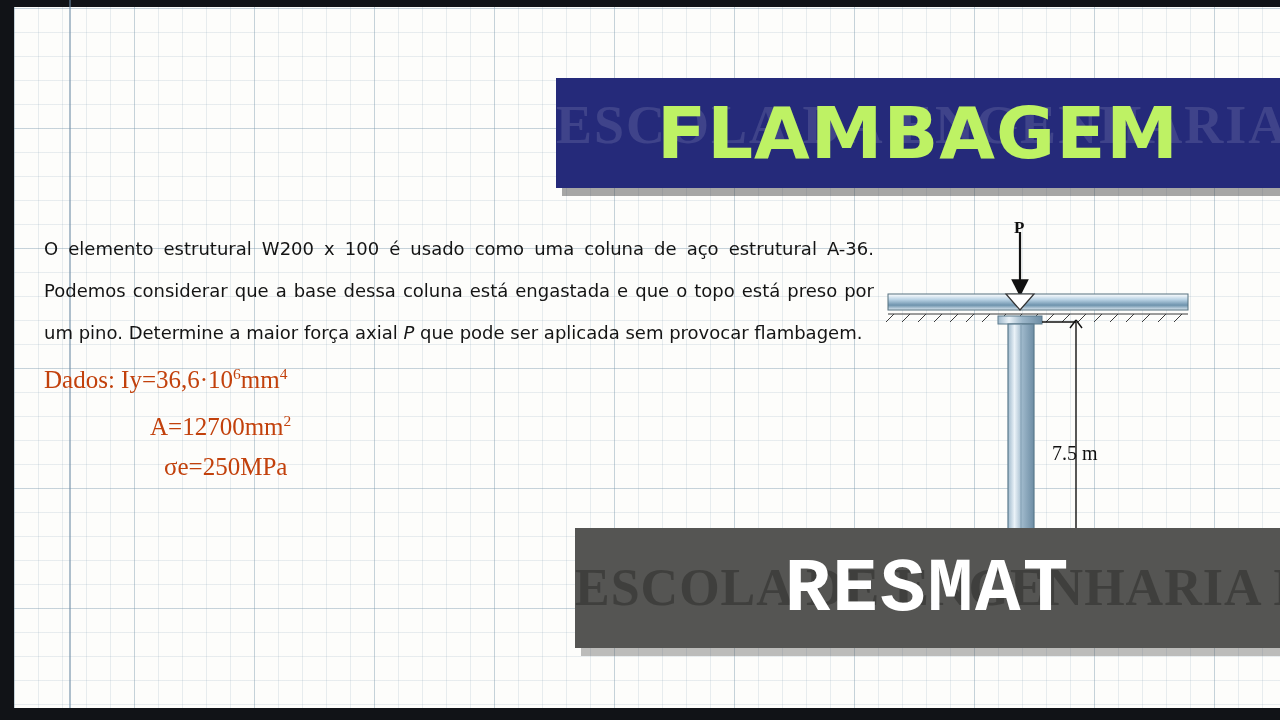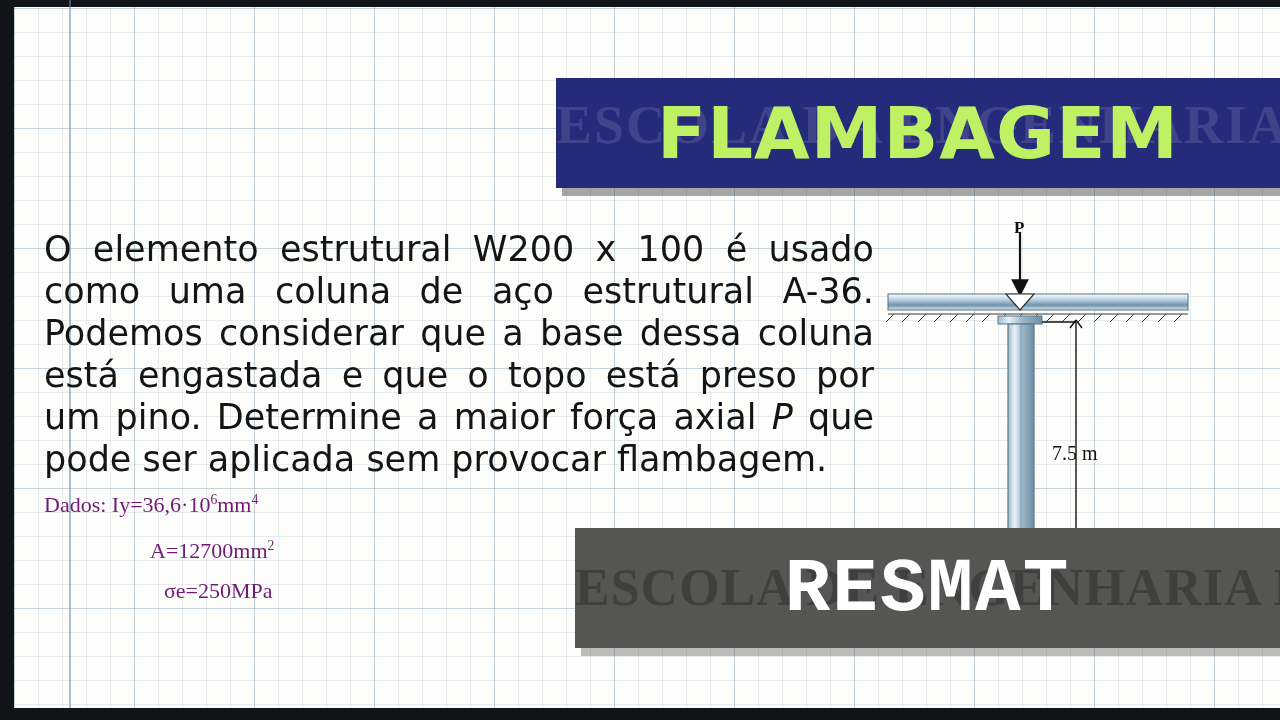--- a/index.html
+++ b/index.html
@@ -135,31 +135,31 @@
   
   #problem {
     position: absolute;
     left: 44px; top: 228px;
     width: 830px;
     color: #141414;
   }
   #problem p {
     margin: 0;
     font-family: "DejaVu Sans", sans-serif;
-    font-size: 35px;
+    font-size: 18px;
     line-height: 42px;
     text-align: justify;
     text-justify: inter-word;
     color: #141414;
   }
   .given {
     font-family: "Liberation Serif", serif;
-    font-size: 22px;
+    font-size: 25px;
     line-height: 40px;
-    color: #701a75;
+    color: #c2410c;
     white-space: nowrap;
   }
   .given.l1 { margin-left: 0px; }
   .given.l2 { margin-left: 92px; }
   .given.l3 { margin-left: 106px; }
   .given.l4 { margin-left: 120px; }
   sup.sup { font-size: 0.62em; vertical-align: super; }
   .ital { font-style: italic; }
 
   

